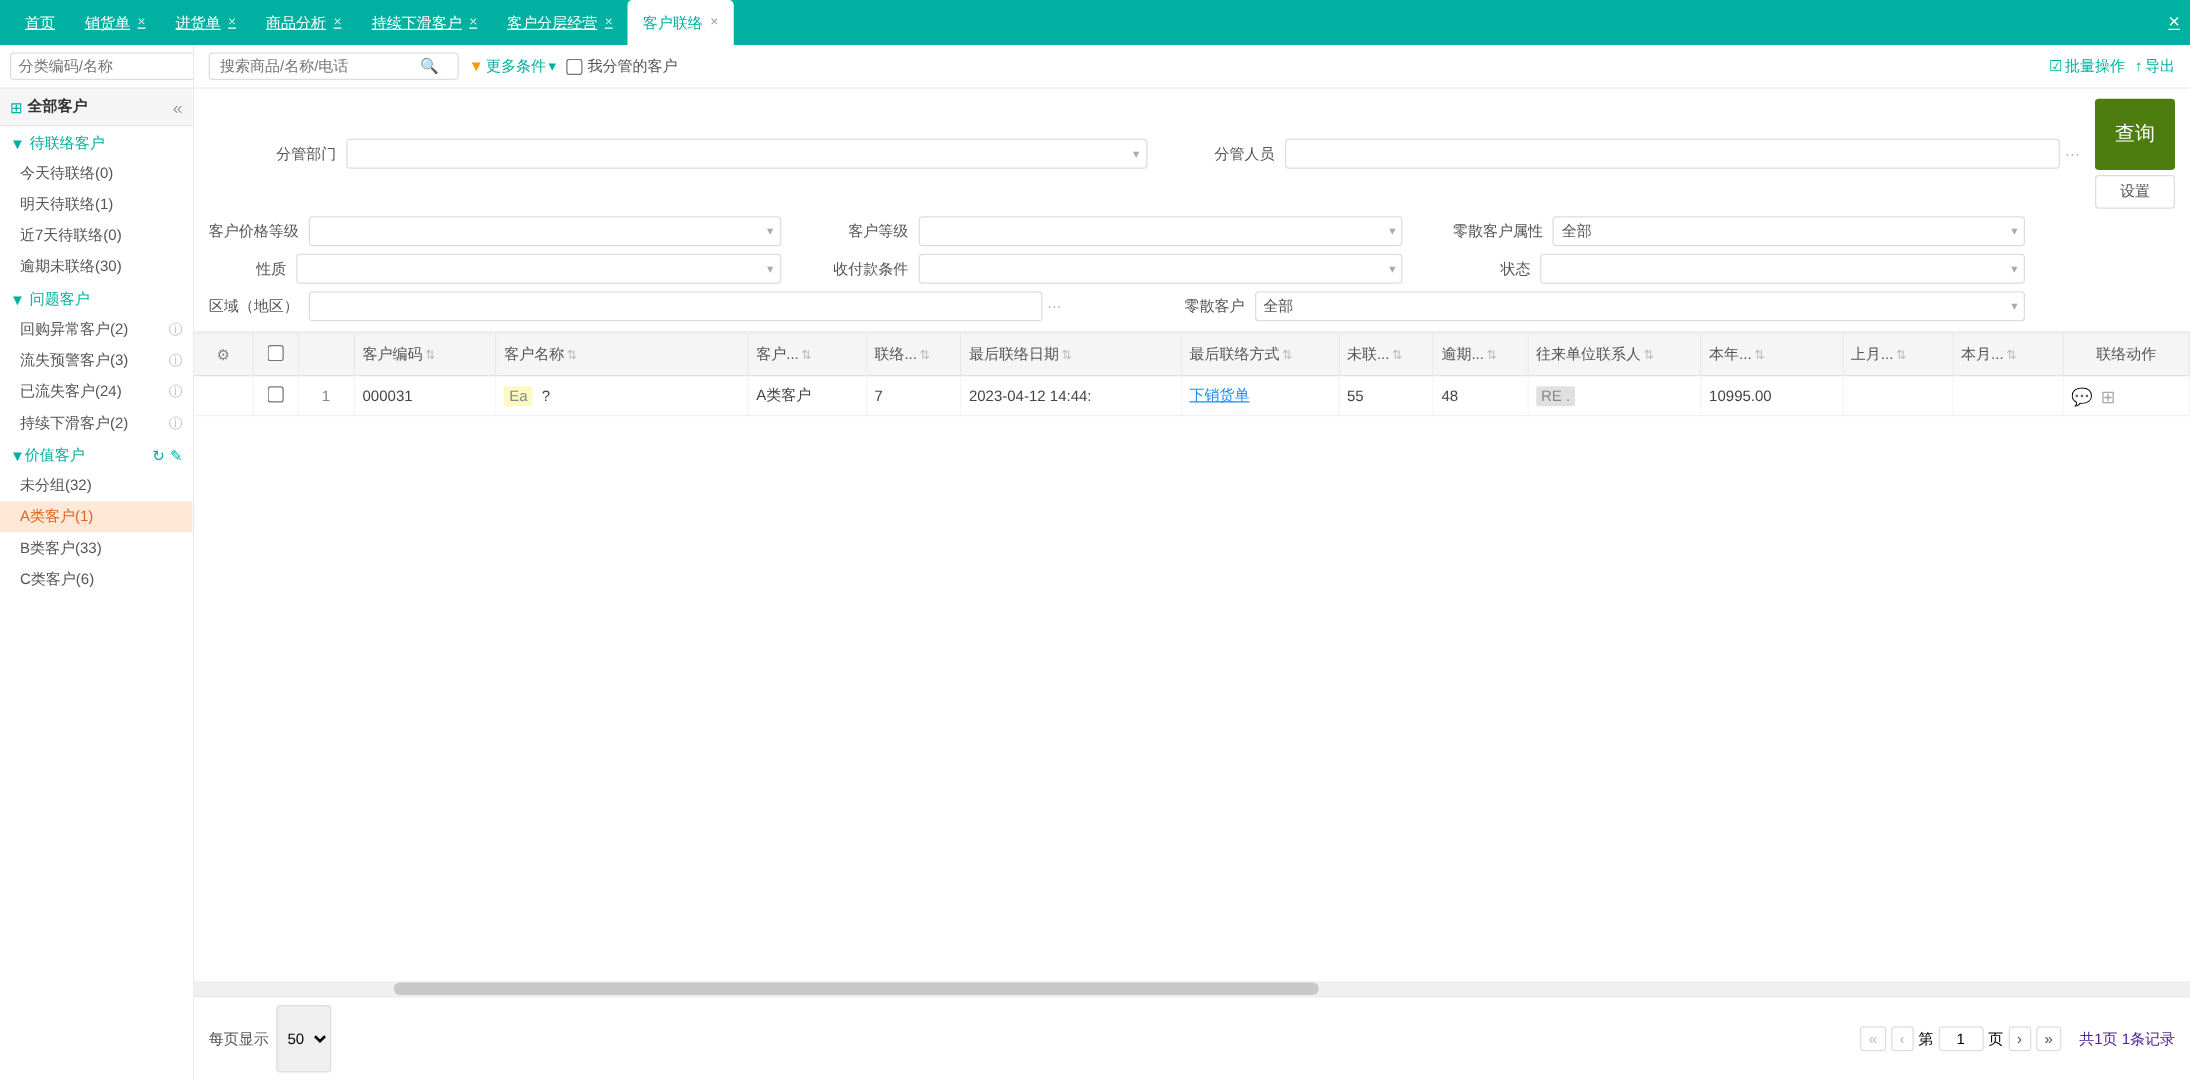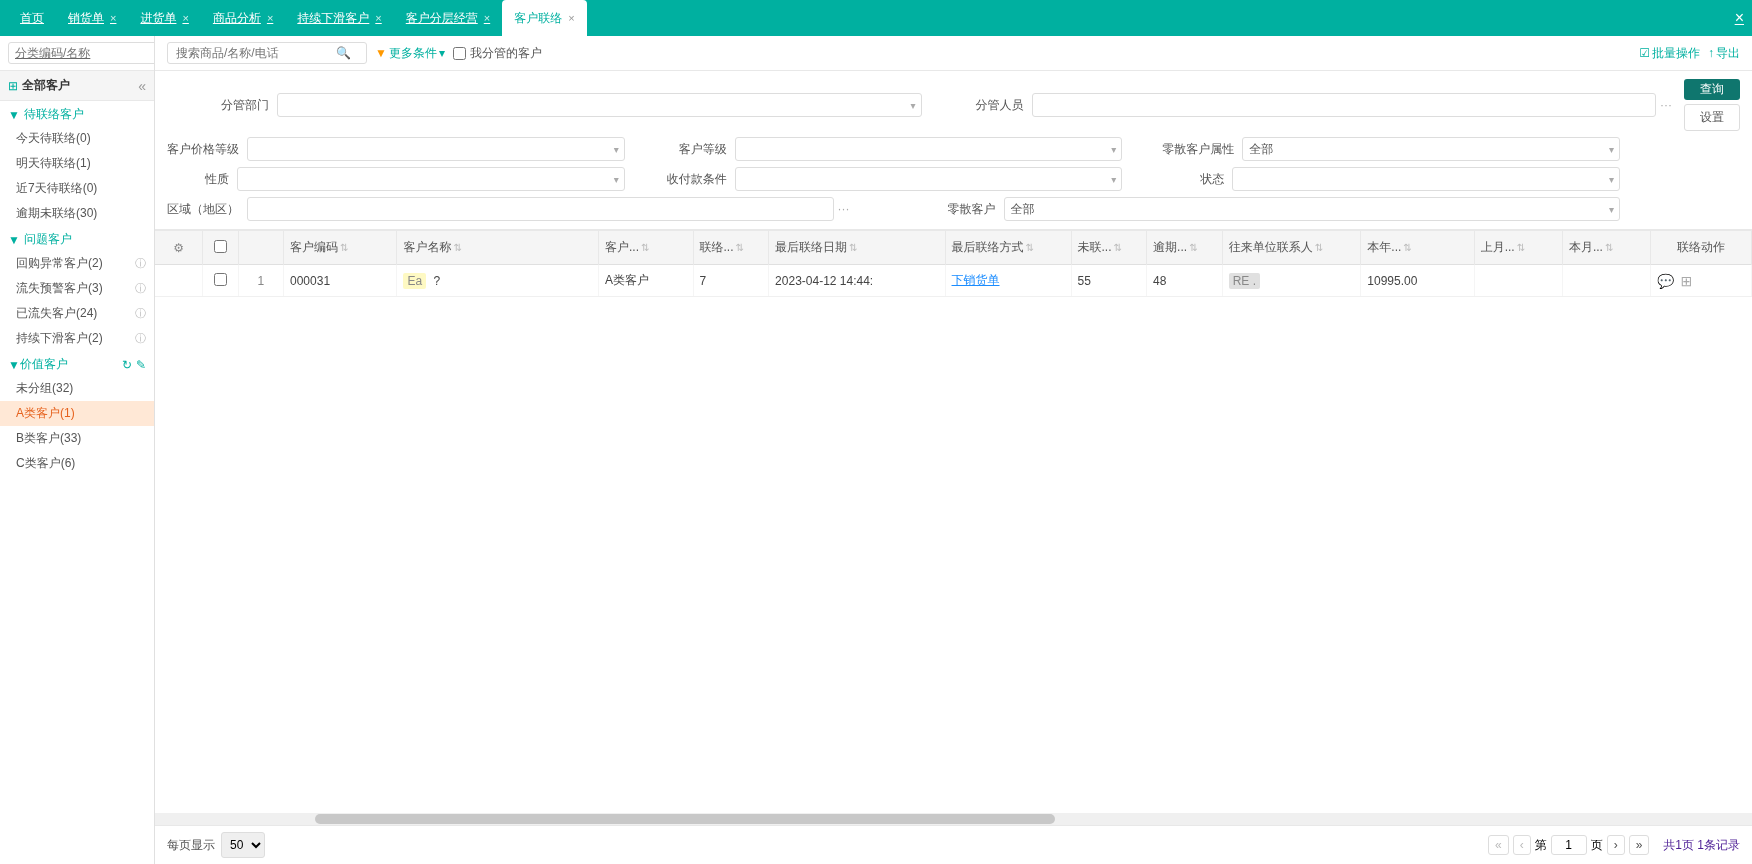--- a/index.html
+++ b/index.html
@@ -66,21 +66,20 @@
       align-items: center;
       border-bottom: 1px solid #e8e8e8;
     }
     .sidebar-search input {
       flex: 1;
       border: 1px solid #ddd;
       border-radius: 3px;
       padding: 3px 6px;
       font-size: 12px;
       color: #666;
-      text-decoration: underline;
     }
     .sidebar-section-header {
       padding: 6px 8px;
       display: flex;
       align-items: center;
       cursor: pointer;
       background: #f5f5f5;
       border-bottom: 1px solid #e8e8e8;
     }
     .sidebar-section-header .icon-all {
@@ -261,27 +260,27 @@
       color: #aaa;
       pointer-events: none;
       font-size: 10px;
     }
     .filter-dots {
       color: #aaa;
       cursor: pointer;
       padding: 0 4px;
     }
     .query-btn {
-      background: #0f766e;
+      background: #4d7c0f;
       color: white;
       border: none;
       border-radius: 3px;
-      padding: 2px 16px;
-      cursor: pointer;
-      font-size: 12px;
+      padding: 18px 16px;
+      cursor: pointer;
+      font-size: 16px;
     }
     .setting-btn {
       background: white;
       color: #555;
       border: 1px solid #ddd;
       border-radius: 3px;
       padding: 4px 14px;
       cursor: pointer;
       font-size: 12px;
     }
@@ -348,21 +347,21 @@
       border-top: 1px solid #e8e8e8;
       padding: 6px 12px;
       display: flex;
       align-items: center;
       gap: 6px;
     }
     .pagination .page-size-label { color: #555; }
     .pagination select {
       border: 1px solid #ddd;
       border-radius: 3px;
-      padding: 4px 4px;
+      padding: 18px 4px;
       font-size: 12px;
     }
     .pagination .page-nav { display: flex; align-items: center; gap: 4px; margin-left: auto; }
     .pagination .page-nav button {
       border: 1px solid #ddd;
       background: white;
       padding: 2px 6px;
       cursor: pointer;
       border-radius: 3px;
       font-size: 12px;

